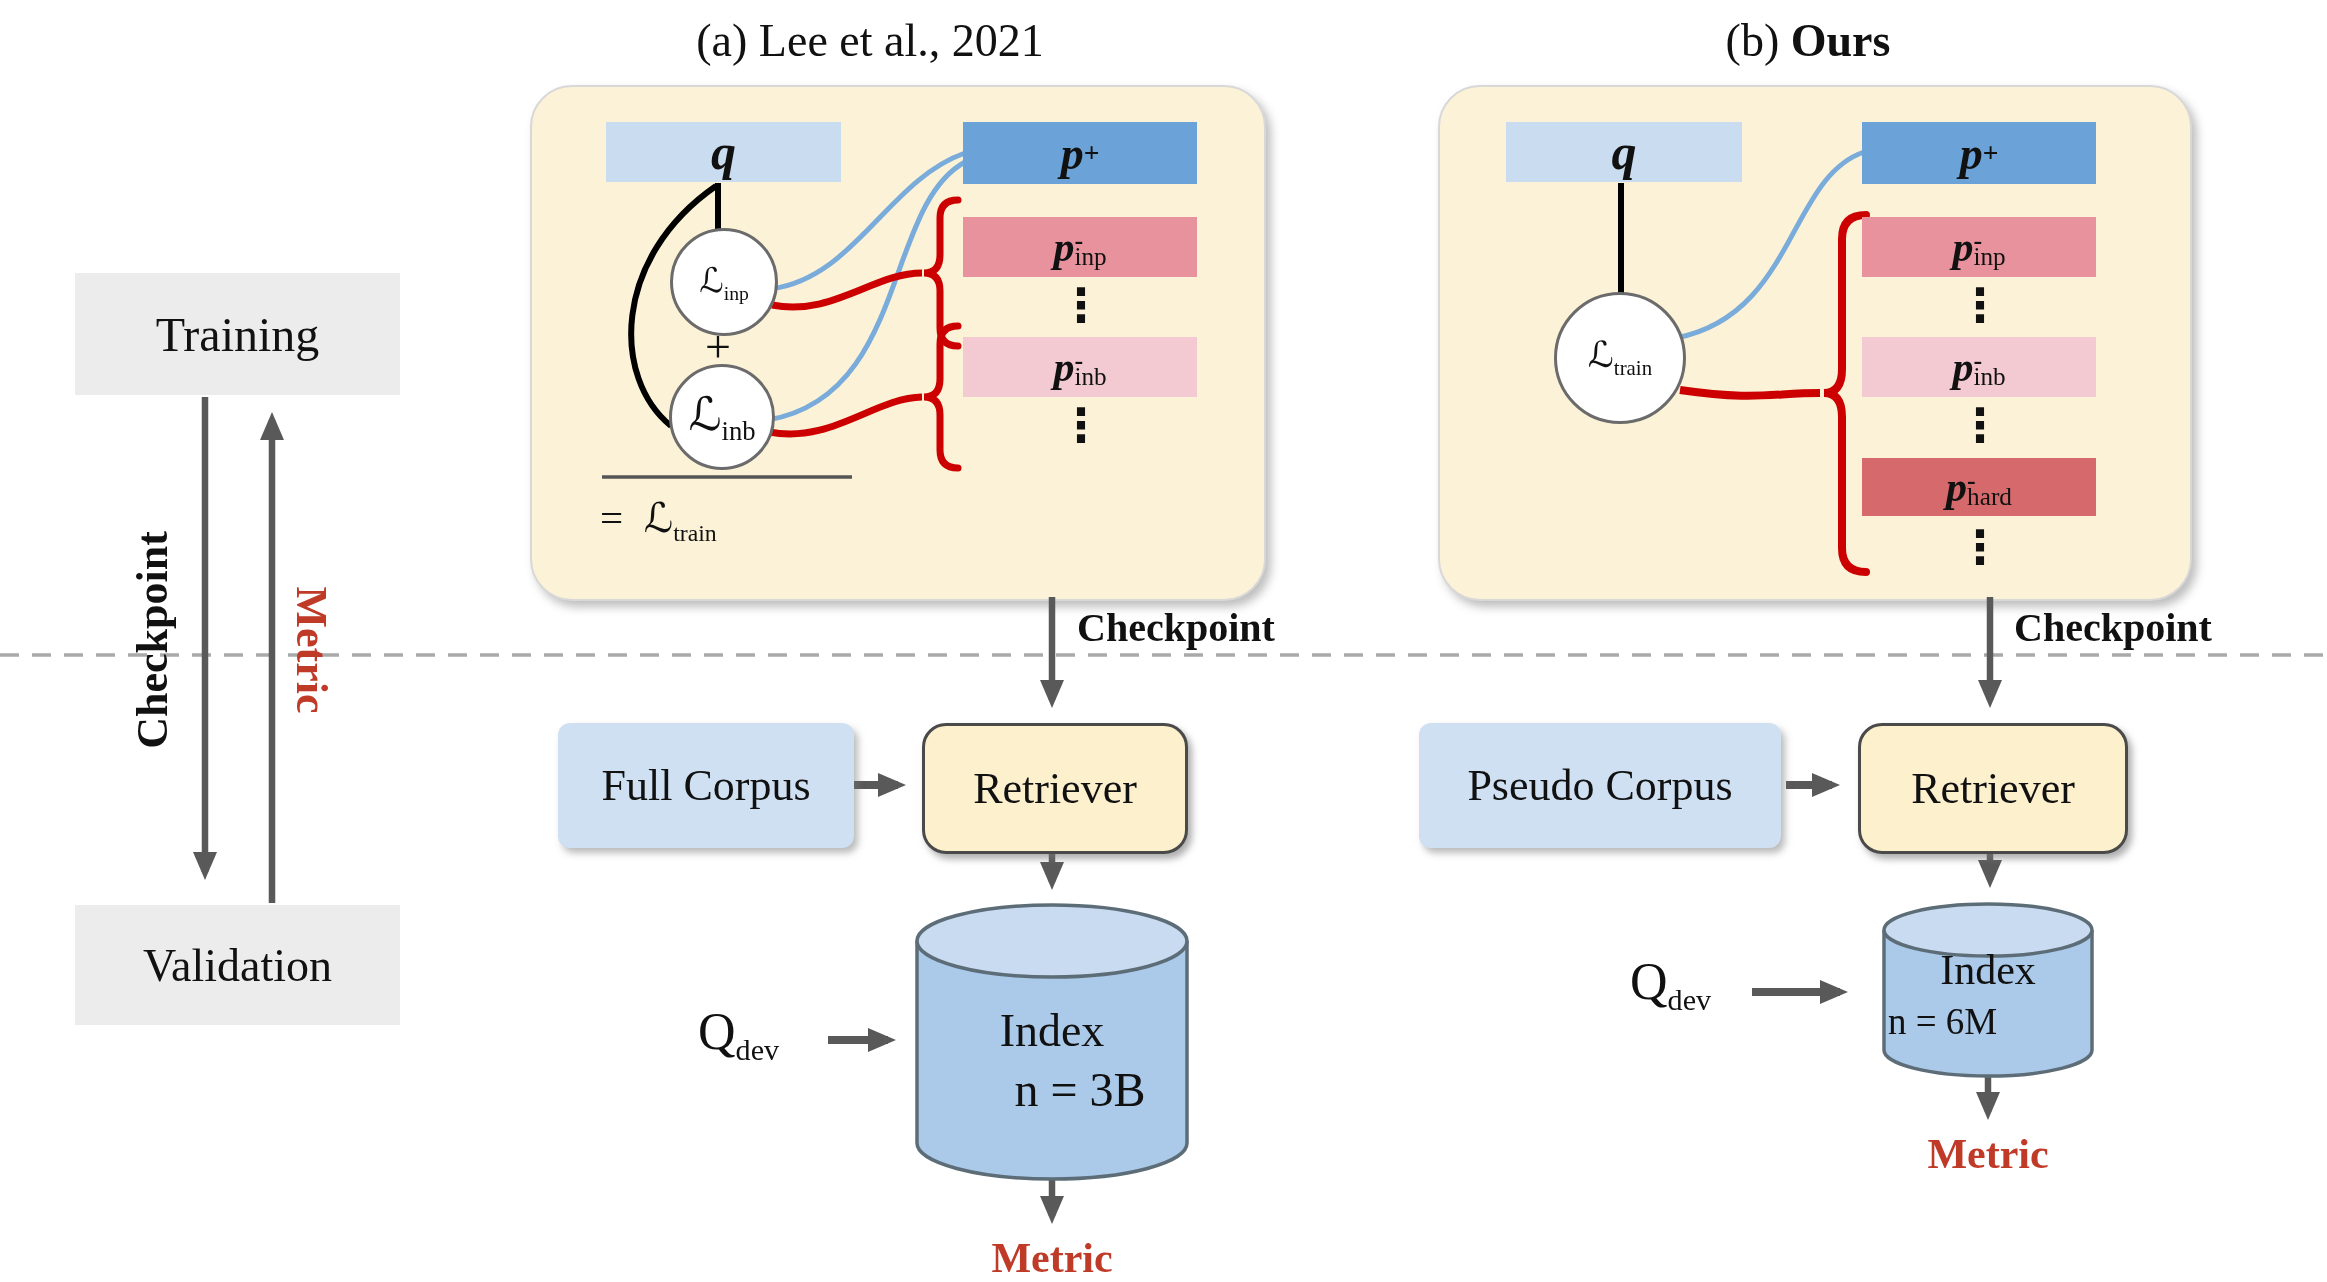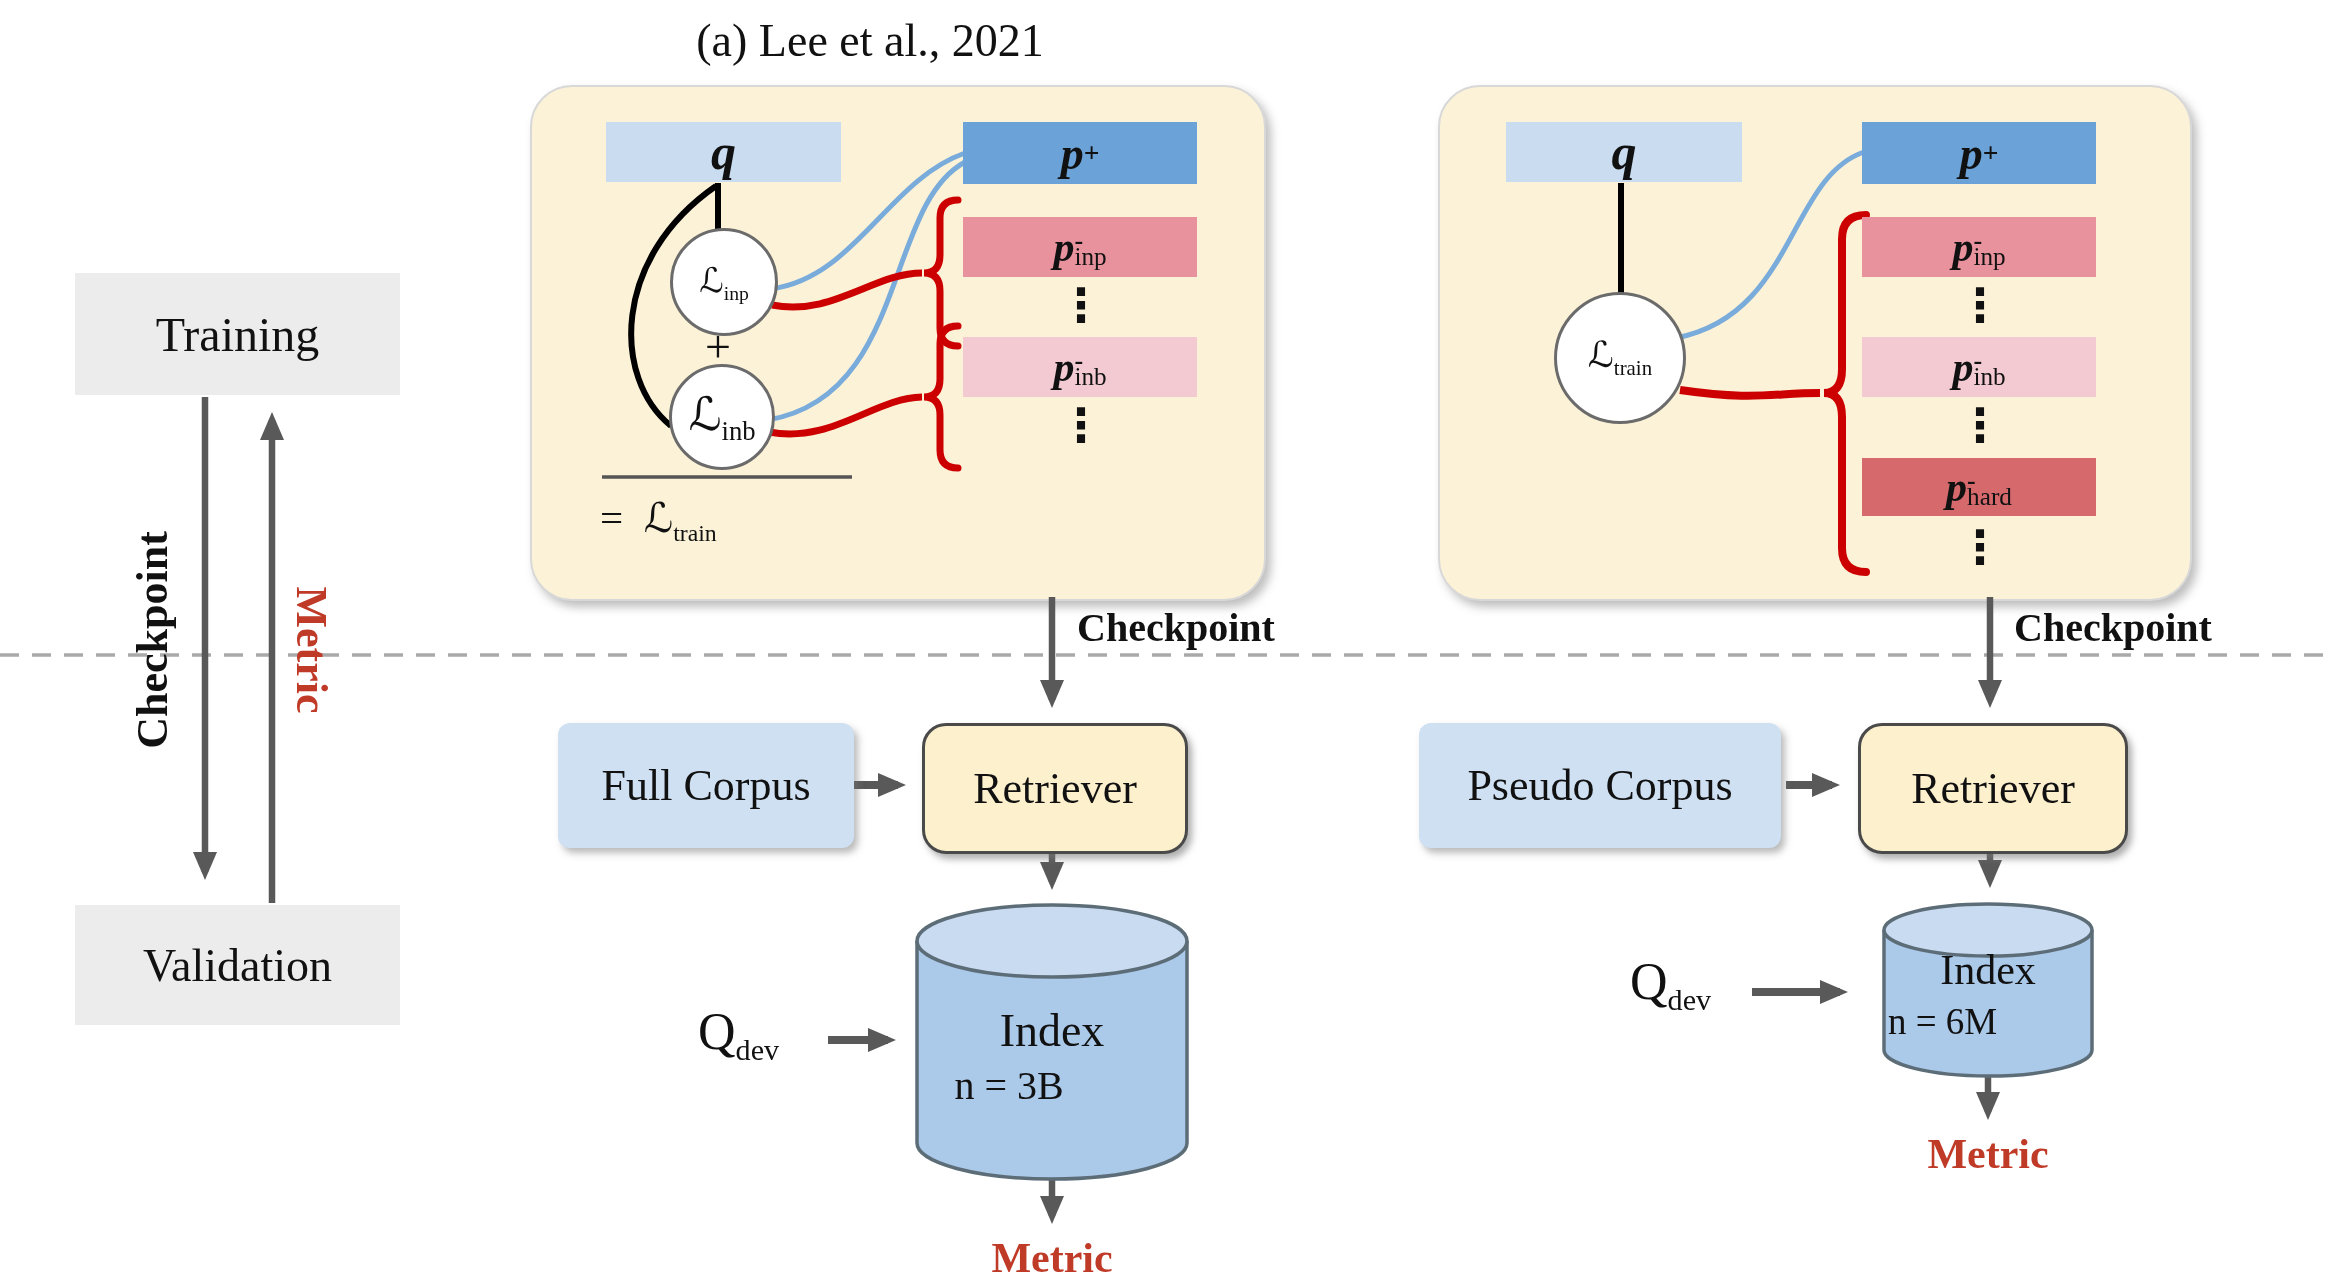--- a/index.html
+++ b/index.html
@@ -163,26 +163,30 @@
   </div>
   <div class="abs content fbox retriever" style="left:922px;top:723px;width:260px;height:125px;font-size:44px;">
     <span>Retriever</span>
   </div>
 
   <div class="abs content" style="left:698px;top:1002px;font-size:52px;">
     <span class="ital">Q</span><sub style="font-style:normal;">dev</sub>
   </div>
 
   <div class="abs content" style="left:952px;top:1004px;width:200px;font-size:46px;text-align:center;">Index</div>
-  <div class="abs content" style="left:909px;top:1062px;width:200px;font-size:40px;text-align:center;">
+  <div class="abs content" style="left:980px;top:1062px;width:200px;font-size:48px;text-align:center;">
     <span class="ital">n</span><span> = 3B</span>
   </div>
 
   <div class="abs content cktext red" style="left:952px;top:1234px;width:200px;text-align:center;font-size:42px;">Metric</div>
 
+  <div class="abs content title" style="left:1583px;top:14px;width:450px;">
+    <span>(b)</span>
+    <span class="ital bold">Ours</span>
+  </div>
 
   <div class="abs content fbox qbox" style="left:1506px;top:122px;width:236px;height:60px;font-size:50px;">
     <span class="mvar">q</span>
   </div>
   <div class="abs content fbox posbox" style="left:1862px;top:122px;width:234px;height:62px;font-size:46px;">
     <span class="mvar">p</span>
       <sup class="bold">+</sup>
   </div>
   <div class="abs content fbox neg1" style="left:1862px;top:217px;width:234px;height:60px;font-size:42px;">
     <span class="mvar">p</span>

